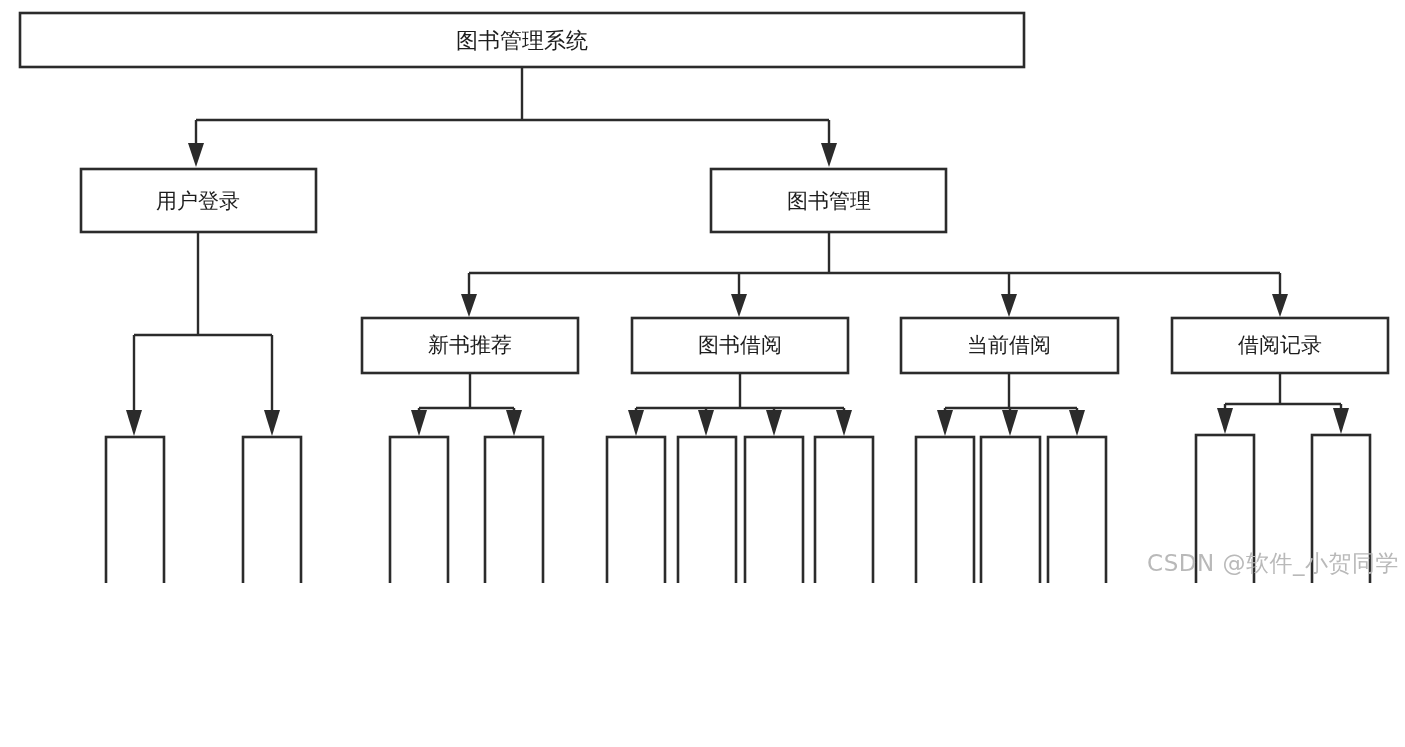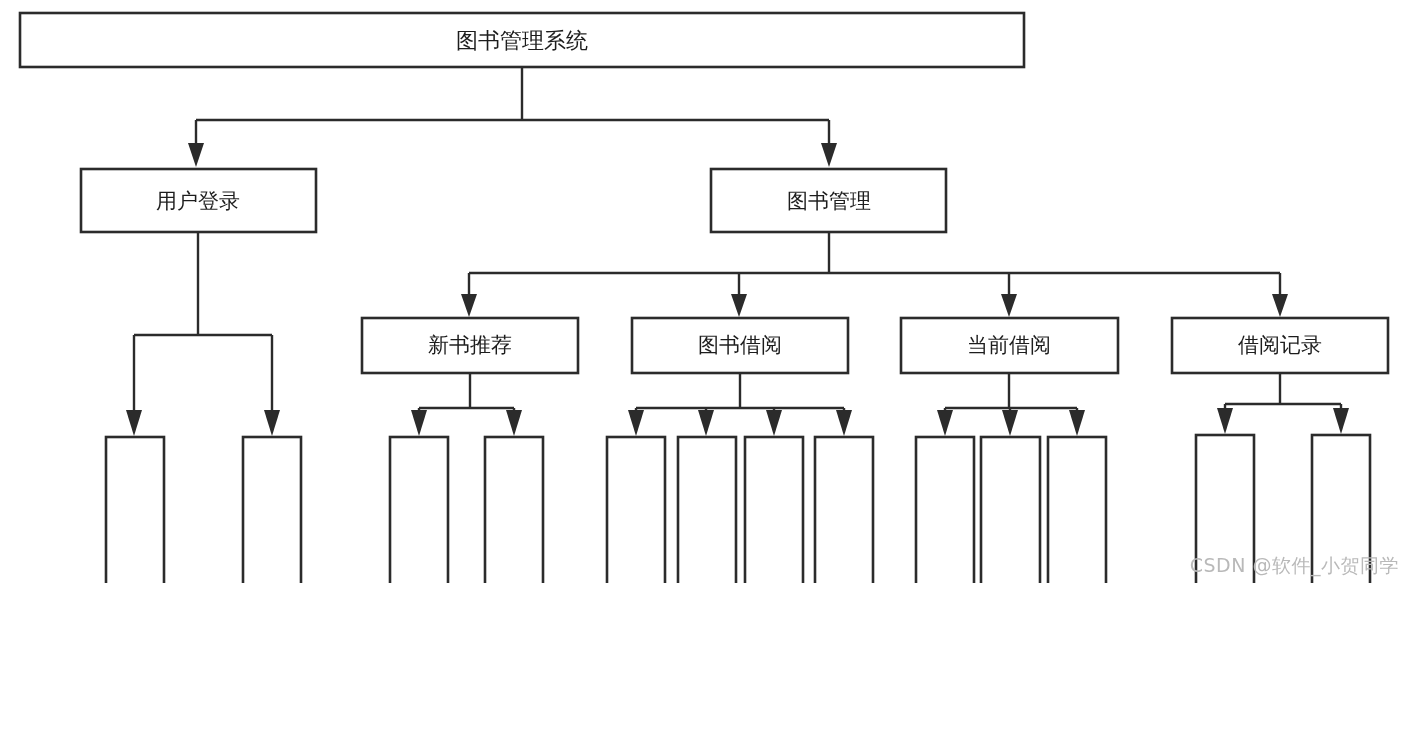--- a/index.html
+++ b/index.html
@@ -69,21 +69,21 @@
     color: #1d1d1d;
     letter-spacing: 2px;
     pointer-events: none;
     text-align: center;
   }
   .watermark {
     position: absolute;
     right: 6px;
     bottom: 4px;
     font-family: "DejaVu Sans", "Liberation Sans", sans-serif;
-    font-size: 19px;
+    font-size: 23px;
     color: #b9b9b9;
     letter-spacing: 0.5px;
     white-space: nowrap;
   }
 </style>
 </head>
 <body>
 
 <div id="diagram-root">
 

